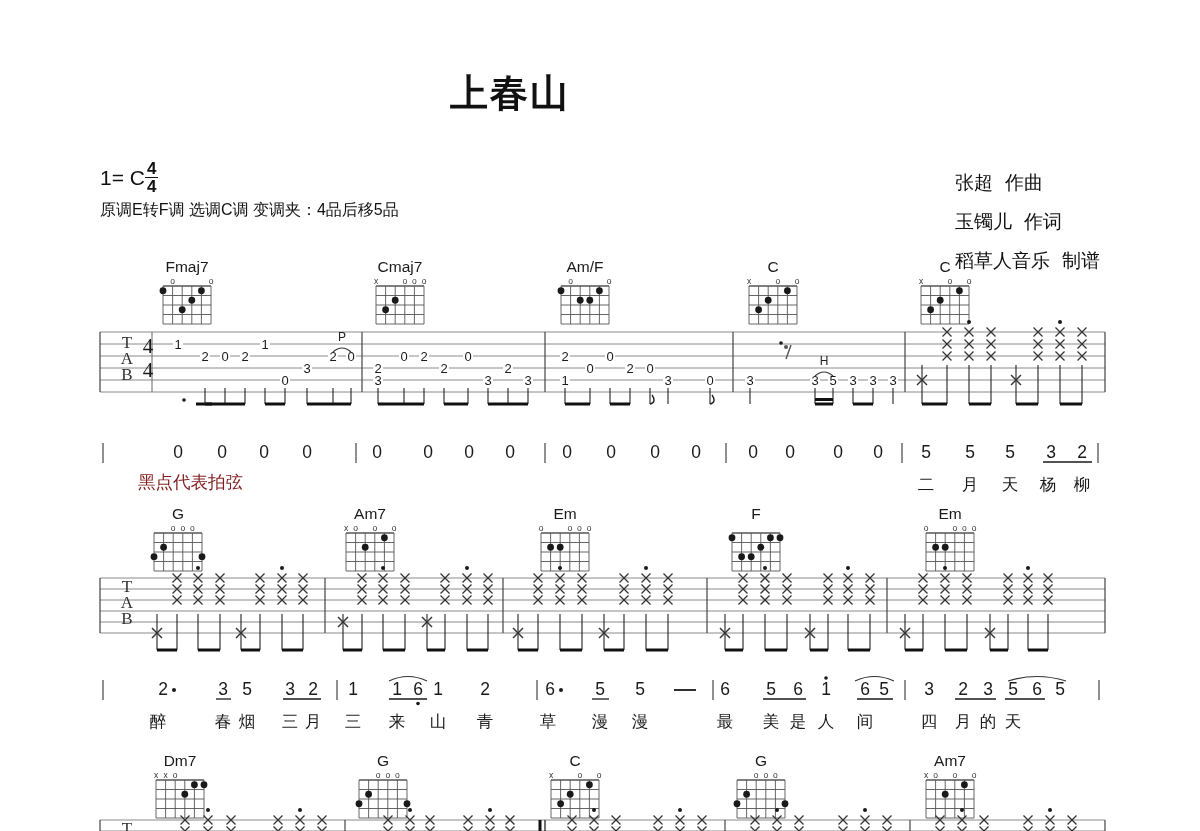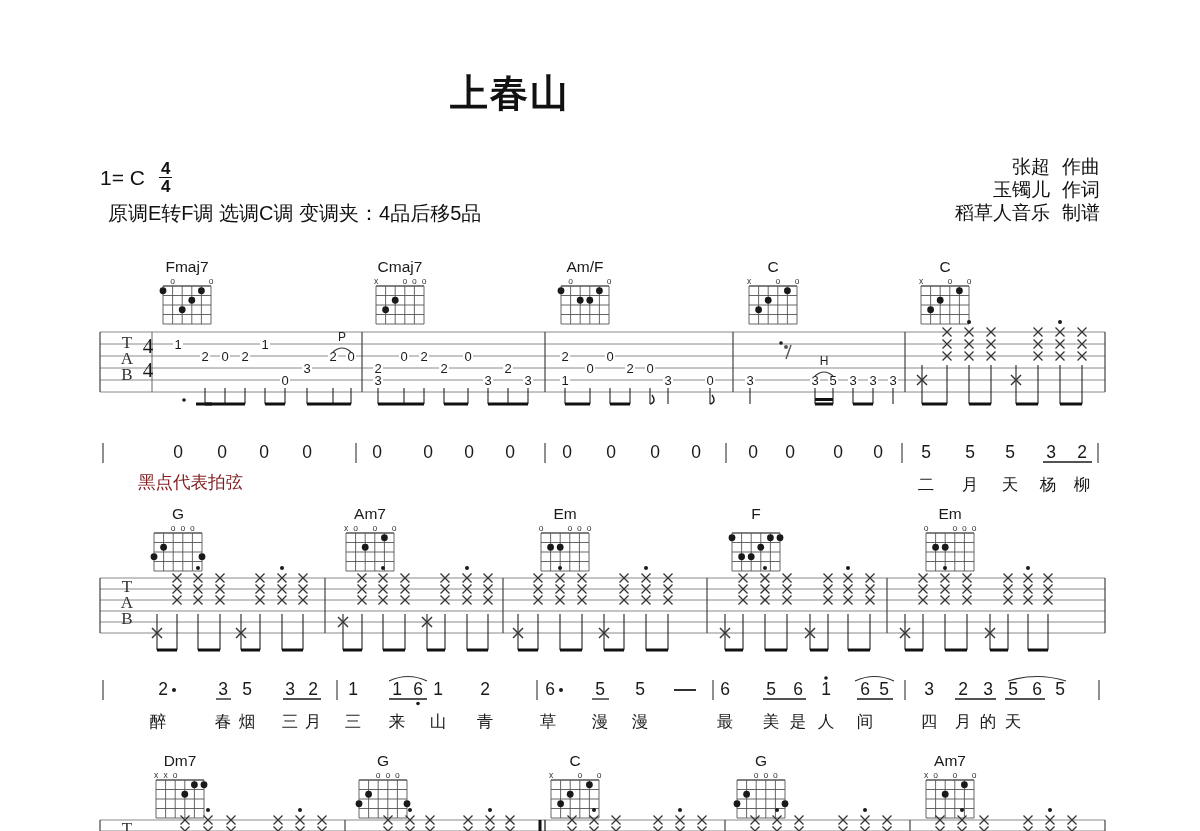--- a/index.html
+++ b/index.html
@@ -2,26 +2,26 @@
 <html><head>
 <meta charset="utf-8">
 <style>
   html,body{margin:0;padding:0;background:#fff;}
   #page{position:relative;width:1200px;height:831px;background:#fff;overflow:hidden;
         font-family:"Liberation Sans","DejaVu Sans",sans-serif;color:#111;}
   .title{position:absolute;left:0;top:68px;width:1020px;text-align:center;
          font-size:38px;font-weight:bold;letter-spacing:2px;}
   .subtitle{position:absolute;left:0;top:112px;width:1200px;text-align:center;
             font-size:22px;font-weight:bold;}
-  .keyline{position:absolute;left:100px;top:160px;font-size:21px;display:flex;align-items:center;gap:14px;}
+  .keyline{position:absolute;left:100px;top:160px;font-size:21px;display:flex;align-items:center;}
   .frac{display:inline-flex;flex-direction:column;align-items:center;font-size:17px;line-height:17px;font-weight:bold;}
   .frac .top{border-bottom:1.5px solid #111;padding:0 2px;}
-  .tuning{position:absolute;left:108px;top:200px;font-size:20px;}
+  .tuning{position:absolute;left:100px;top:200px;font-size:16px;}
   .credits{position:absolute;right:100px;top:155px;font-size:19px;text-align:right;line-height:23px;}
-  .credits .row{display:flex;justify-content:flex-end;gap:12px;}
+  .credits .row{display:flex;gap:12px;margin-top:16px;}
   .rednote{position:absolute;left:138px;top:470px;font-size:17.5px;color:#7f1d1d;}
   svg{position:absolute;left:0;top:0;}
 </style>
 </head>
 <body>
 <div id="page">
 
 <div class="title">上春山</div>
 
 <div class="keyline">

